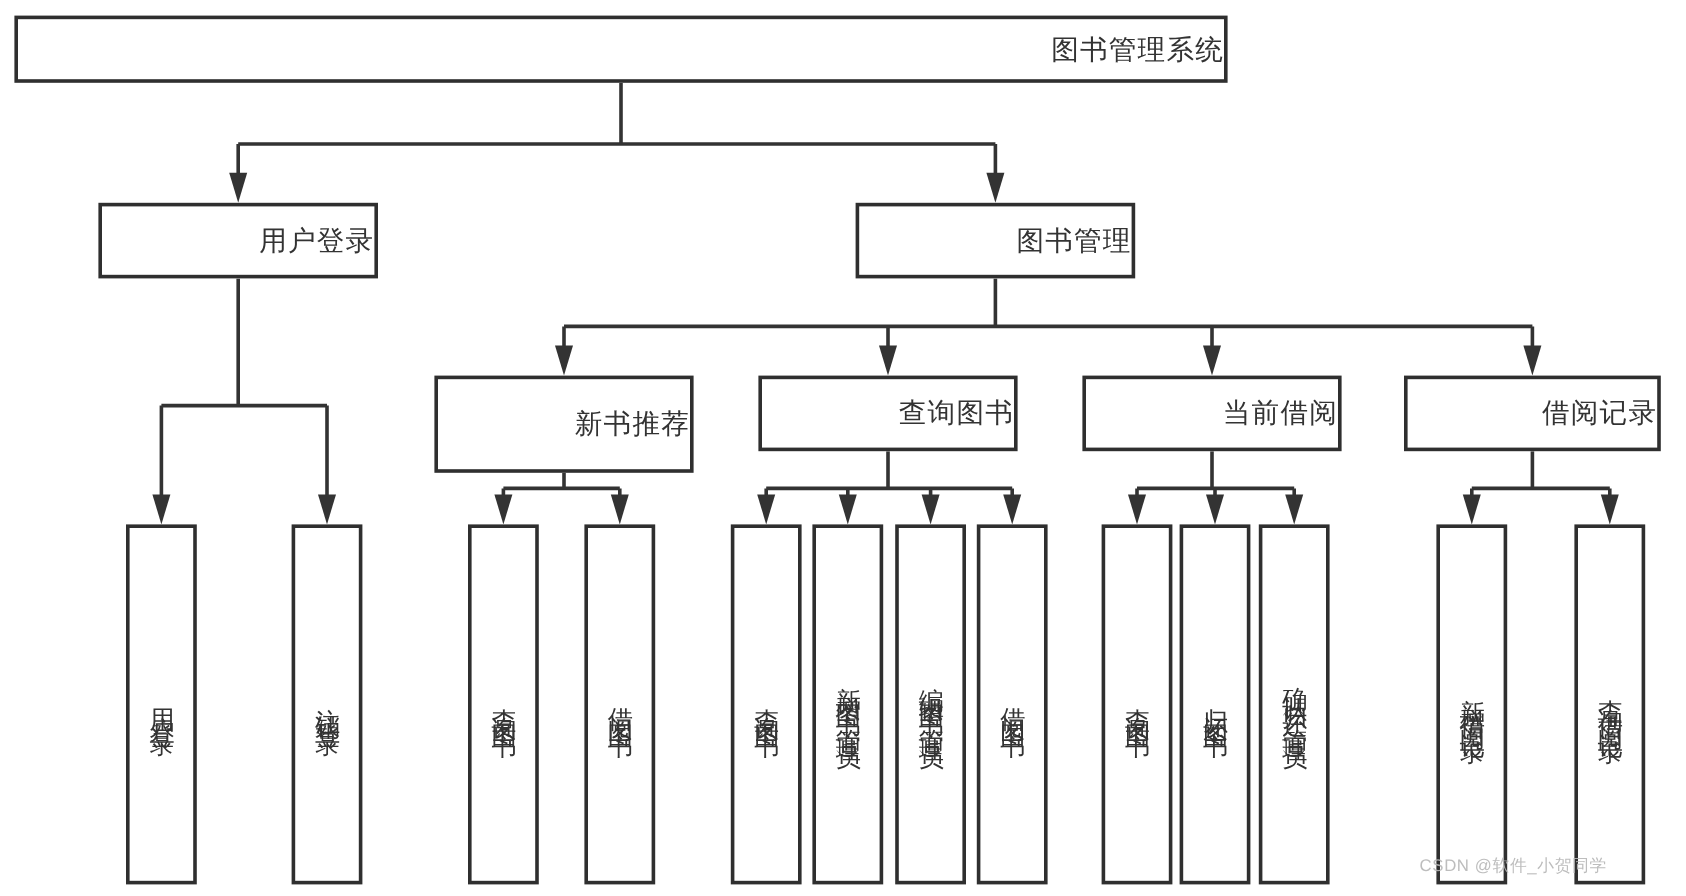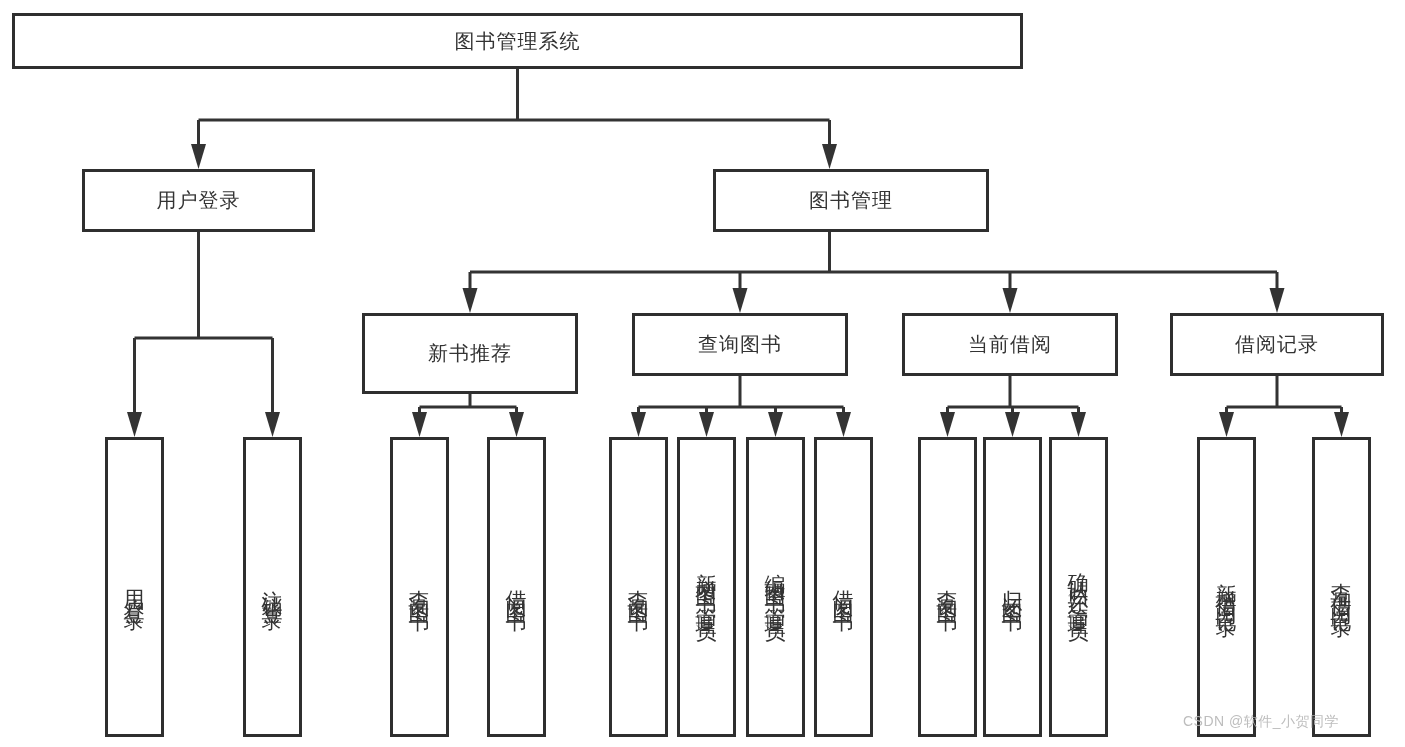--- a/index.html
+++ b/index.html
@@ -35,21 +35,21 @@
   .node {
     position: absolute;
     background: var(--background);
     border: 3px solid var(--border);
     color: var(--text);
     display: flex;
     align-items: center;
     justify-content: center;
     text-align: center;
   }
-  .hnode { font-size: 20px; letter-spacing: 1px; }
+  .hnode { font-size: 23px; letter-spacing: 1px; justify-content: flex-end; }
   .leaf { width: 59px; top: 437px; height: 300px; }
   .leaf .vtext {
     writing-mode: vertical-rl;
     text-orientation: mixed;
     font-size: 21px;
     line-height: 1.1;
     letter-spacing: 7px;
     white-space: nowrap;
   }
   .watermark {
@@ -101,21 +101,21 @@
     <use href="#ah" x="1341.5" y="437"></use>
   </svg>
 
   <div class="node hnode" style="left:12px; top:13px; width:1011px; height:56px;">
     <span>图书管理系统</span>
   </div>
 
   <div class="node hnode" style="left:82px; top:169px; width:233px; height:63px;">
     <span>用户登录</span>
   </div>
-  <div class="node hnode" style="left:713px; top:169px; width:276px; height:63px;">
+  <div class="node hnode" style="left:713px; top:169px; width:233px; height:63px;">
     <span>图书管理</span>
   </div>
 
   <div class="node hnode" style="left:362px; top:313px; width:216px; height:81px;">
     <span>新书推荐</span>
   </div>
   <div class="node hnode" style="left:632px; top:313px; width:216px; height:63px;">
     <span>查询图书</span>
   </div>
   <div class="node hnode" style="left:902px; top:313px; width:216px; height:63px;">

